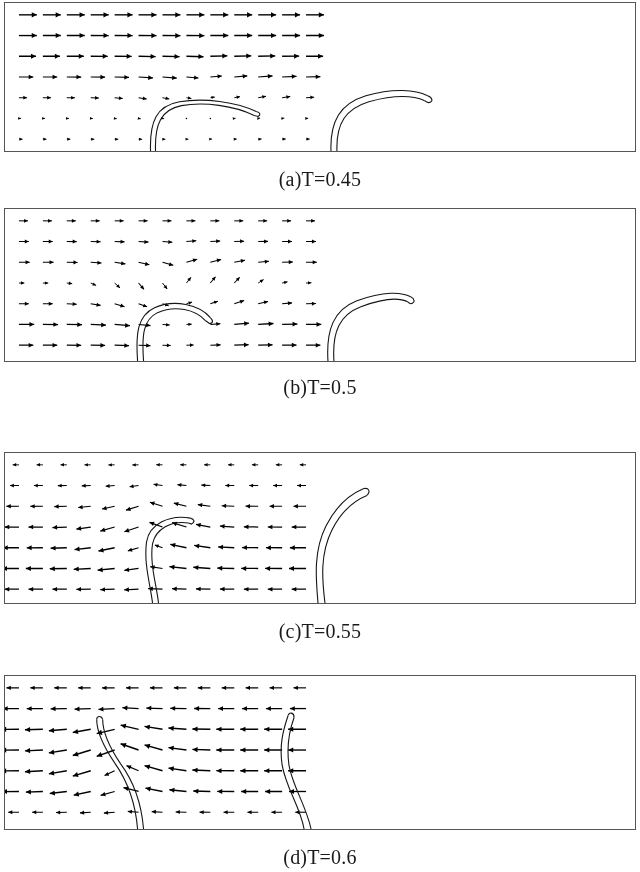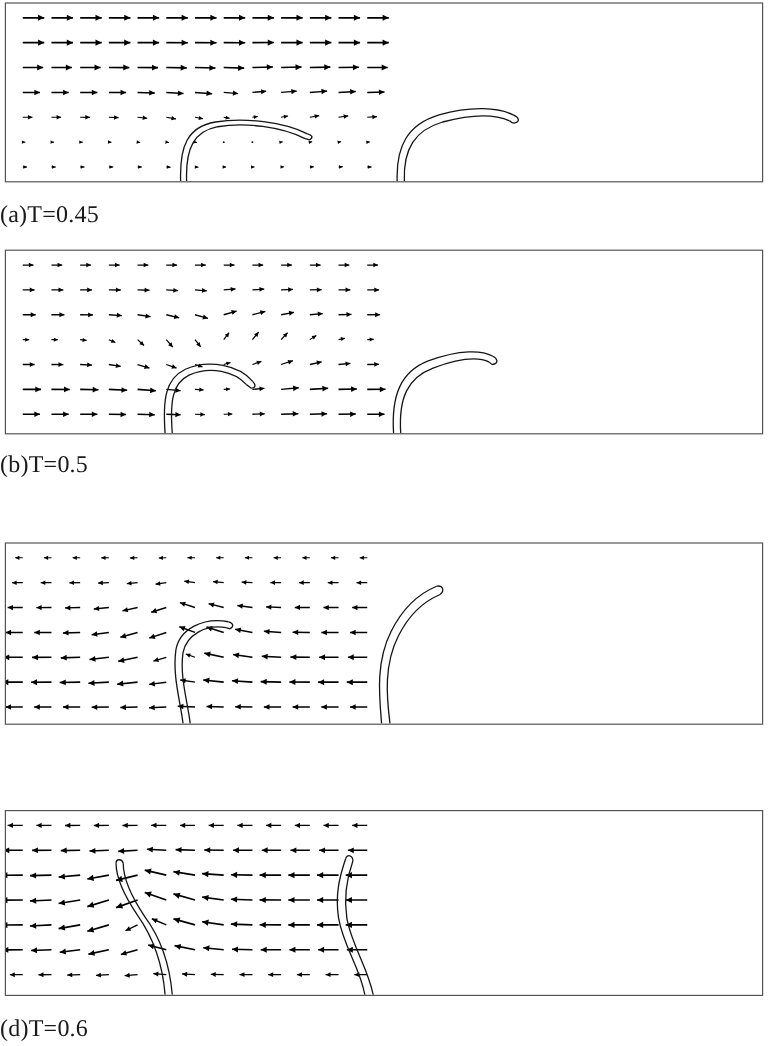--- a/index.html
+++ b/index.html
@@ -1,21 +1,21 @@
 <!DOCTYPE html>
 <html><head>
 <meta charset="utf-8">
 <style>
   html,body{margin:0;padding:0;background:#ffffff;}
   body{width:640px;height:872px;font-family:"Liberation Serif",serif;color:#000;}
   .figure{width:640px;height:872px;position:relative;}
   .panel-block{position:absolute;left:0;width:640px;}
   .panel-frame{position:absolute;border:1px solid #555;background:#fff;box-sizing:border-box;}
   .panel-svg{position:absolute;left:0;top:0;width:100%;height:100%;display:block;}
-  .caption{position:absolute;left:0;width:640px;text-align:left;font-size:20px;
+  .caption{position:absolute;left:0;width:640px;text-align:center;font-size:20px;
            font-family:"Liberation Serif",serif;color:#1a1a1a;letter-spacing:0.2px;}
 </style>
 </head>
 <body>
 
 <div class="figure">
 
   <div class="panel-block" style="top:0;height:218px;">
     <div class="panel-frame" style="left:4px;top:2px;width:632px;height:150px;">
       <svg class="panel-svg" viewBox="0 0 632 150" preserveAspectRatio="none">
@@ -610,20 +610,21 @@
           <path d="M154,152 C152,134 145,112 148,92 C151,77 167,68 184,71"></path>
           <path d="M186,66 C190,67 191,70 187,72 L184,71"></path>
         </g>
         <g fill="none" stroke="#151515" stroke-width="1.1">
           <path d="M314,152 C312,128 309,100 322,74 C333,52 348,41 360,36"></path>
           <path d="M321,152 C318,128 316,102 328,78 C338,58 351,48 363,43"></path>
           <path d="M360,36 C365,35 367,39 363,43"></path>
         </g>
       </svg>
     </div>
+    <div class="caption" style="top:172px;">(c)T=0.55</div>
   </div>
 
   <div class="panel-block" style="top:670px;height:202px;">
     <div class="panel-frame" style="left:4px;top:5px;width:632px;height:155px;">
       <svg class="panel-svg" viewBox="0 0 632 155" preserveAspectRatio="none">
         <g id="quiver-d">
             <line x1="14" y1="12" x2="1.4000000000000004" y2="12.000268917598037" stroke="#000" stroke-width="1.184615384725758"></line>
             <polygon points="1.4000000000000004,12.000268917598037 5.800046953274156,14.200175009569321 5.79995304554152,9.800175010161482" fill="#000"></polygon>
             <line x1="38" y1="12" x2="25.4" y2="12.002073098485269" stroke="#000" stroke-width="1.1846153911748125"></line>
             <polygon points="25.4,12.002073098485269 29.800361934382043,14.201349141741549 29.799637995234246,9.8013491769334" fill="#000"></polygon>

